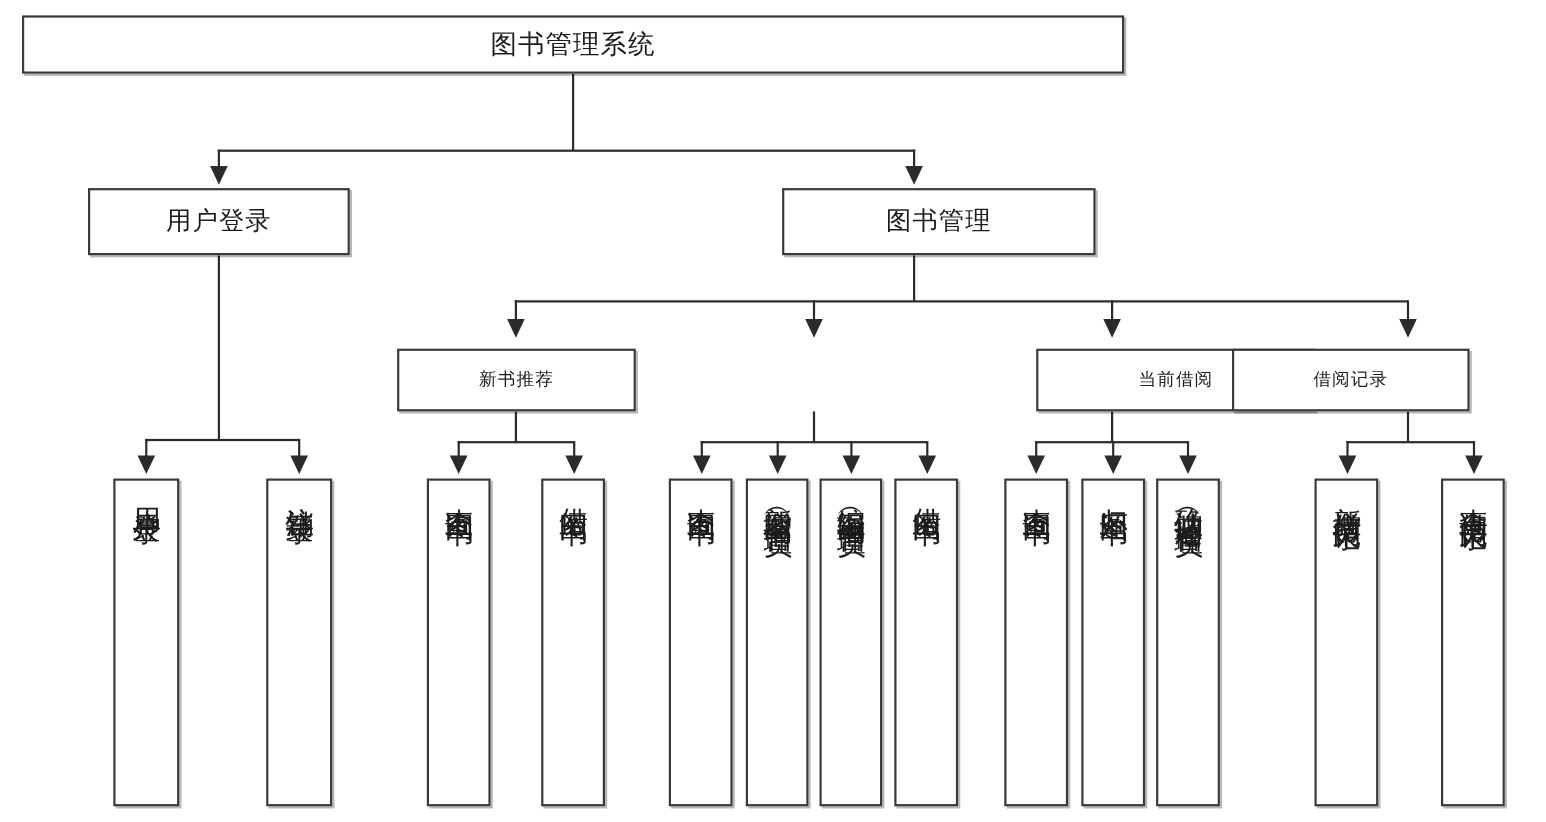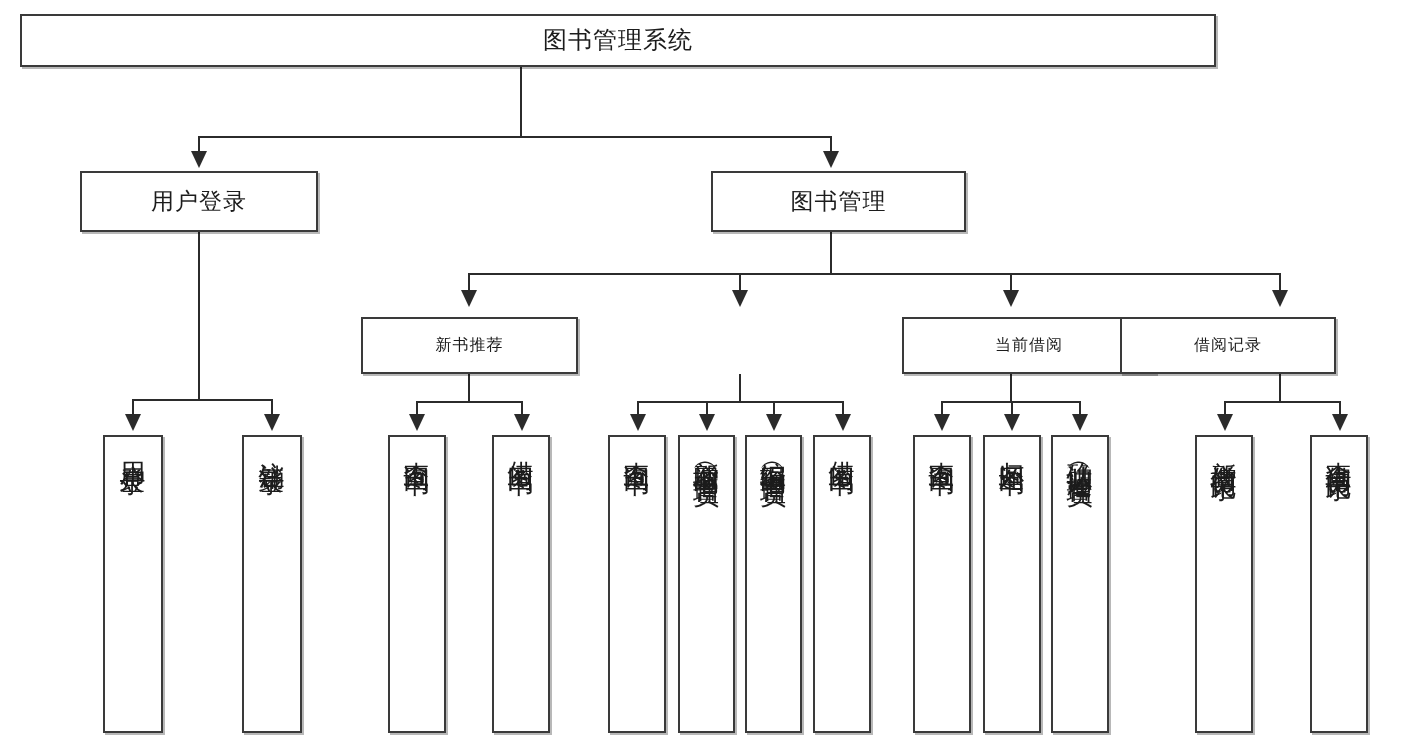--- a/index.html
+++ b/index.html
@@ -150,35 +150,35 @@
   <div class="ln v" style="left:1079px; top:401px; height:16px;"></div>
   <div class="arrow" style="left:1072px; top:414px;"></div>
 
   <div class="ln v" style="left:1279px; top:374px; height:28px;"></div>
   <div class="ln h" style="left:1224px; top:401px; width:116px;"></div>
   <div class="ln v" style="left:1224px; top:401px; height:16px;"></div>
   <div class="arrow" style="left:1217px; top:414px;"></div>
   <div class="ln v" style="left:1339px; top:401px; height:16px;"></div>
   <div class="arrow" style="left:1332px; top:414px;"></div>
 
-  <div class="node h lv1" style="left:20px; top:14px; width:1196px; height:53px;">
+  <div class="node h lv1" style="left:20px; top:14px; width:1002px; height:53px;">
     <span class="lbl">图书管理系统</span>
   </div>
 
   <div class="node h lv2" style="left:80px; top:171px; width:238px; height:61px;">
     <span class="lbl">用户登录</span>
   </div>
-  <div class="node h lv2" style="left:711px; top:171px; width:255px; height:61px;">
+  <div class="node h lv2" style="left:711px; top:171px; width:285px; height:61px;">
     <span class="lbl">图书管理</span>
   </div>
 
   <div class="node h lv3" style="left:361px; top:317px; width:217px; height:57px;">
     <span class="lbl">新书推荐</span>
   </div>
-  <div class="node h lv3" style="left:902px; top:317px; width:254px; height:57px;">
+  <div class="node h lv3" style="left:942px; top:317px; width:254px; height:57px;">
     <span class="lbl">当前借阅</span>
   </div>
   <div class="node h lv3" style="left:1120px; top:317px; width:216px; height:57px;">
     <span class="lbl">借阅记录</span>
   </div>
 
   <div class="node v" style="left:103px; top:435px; width:60px; height:298px;">
     <span class="lbl">用户登录</span>
   </div>
   <div class="node v" style="left:242px; top:435px; width:60px; height:298px;">

